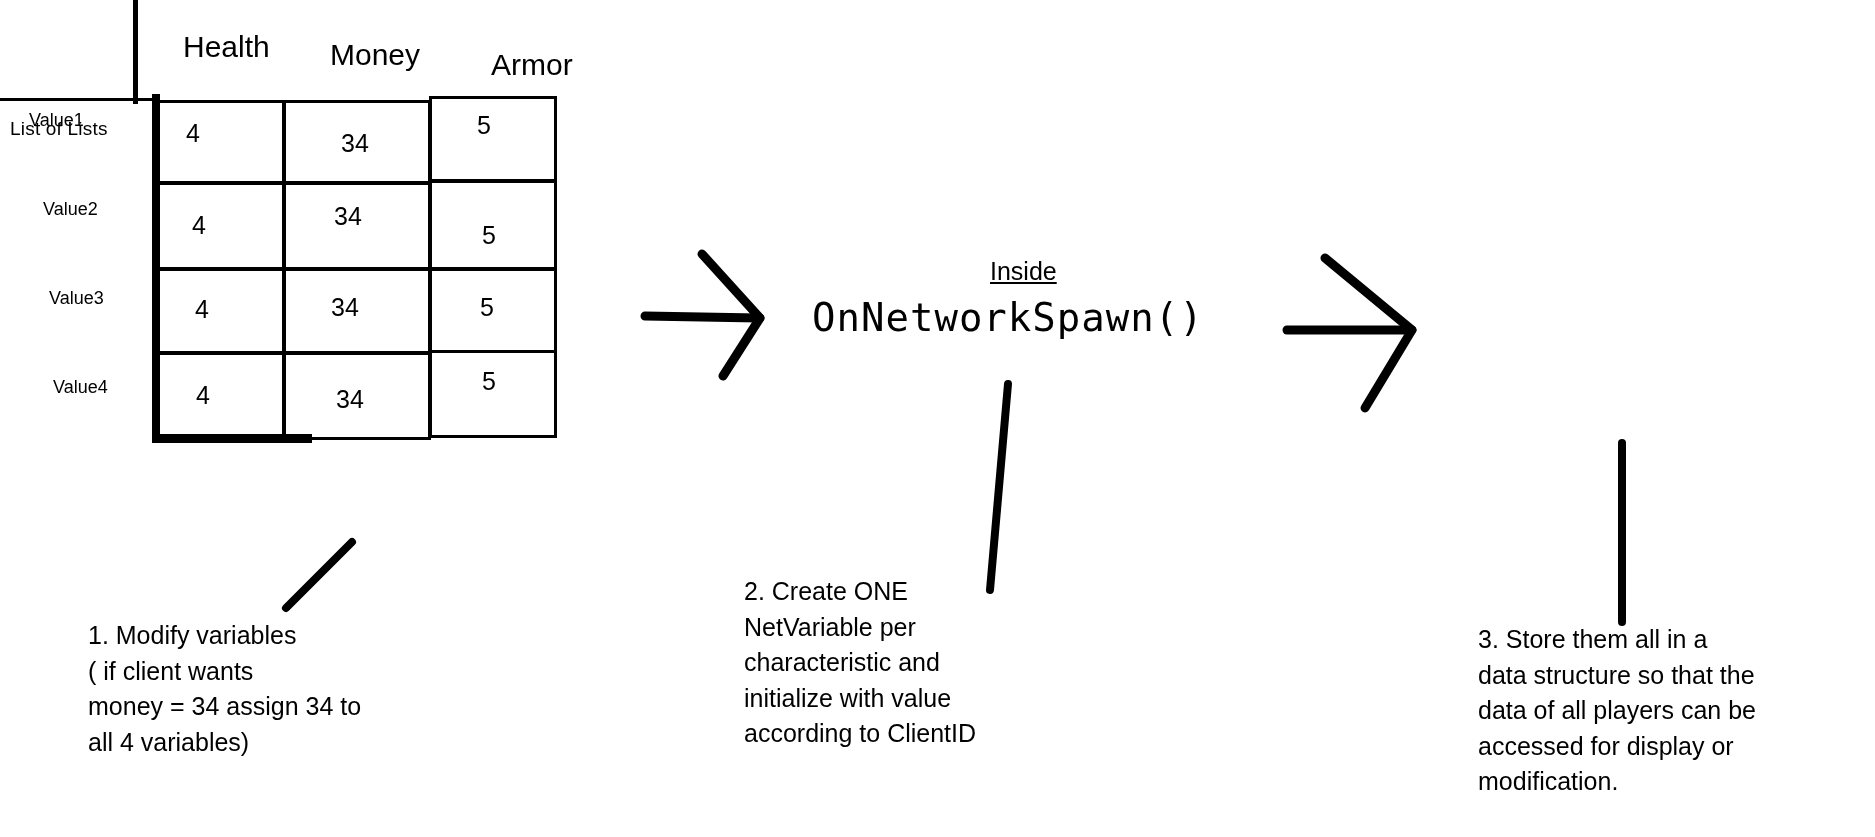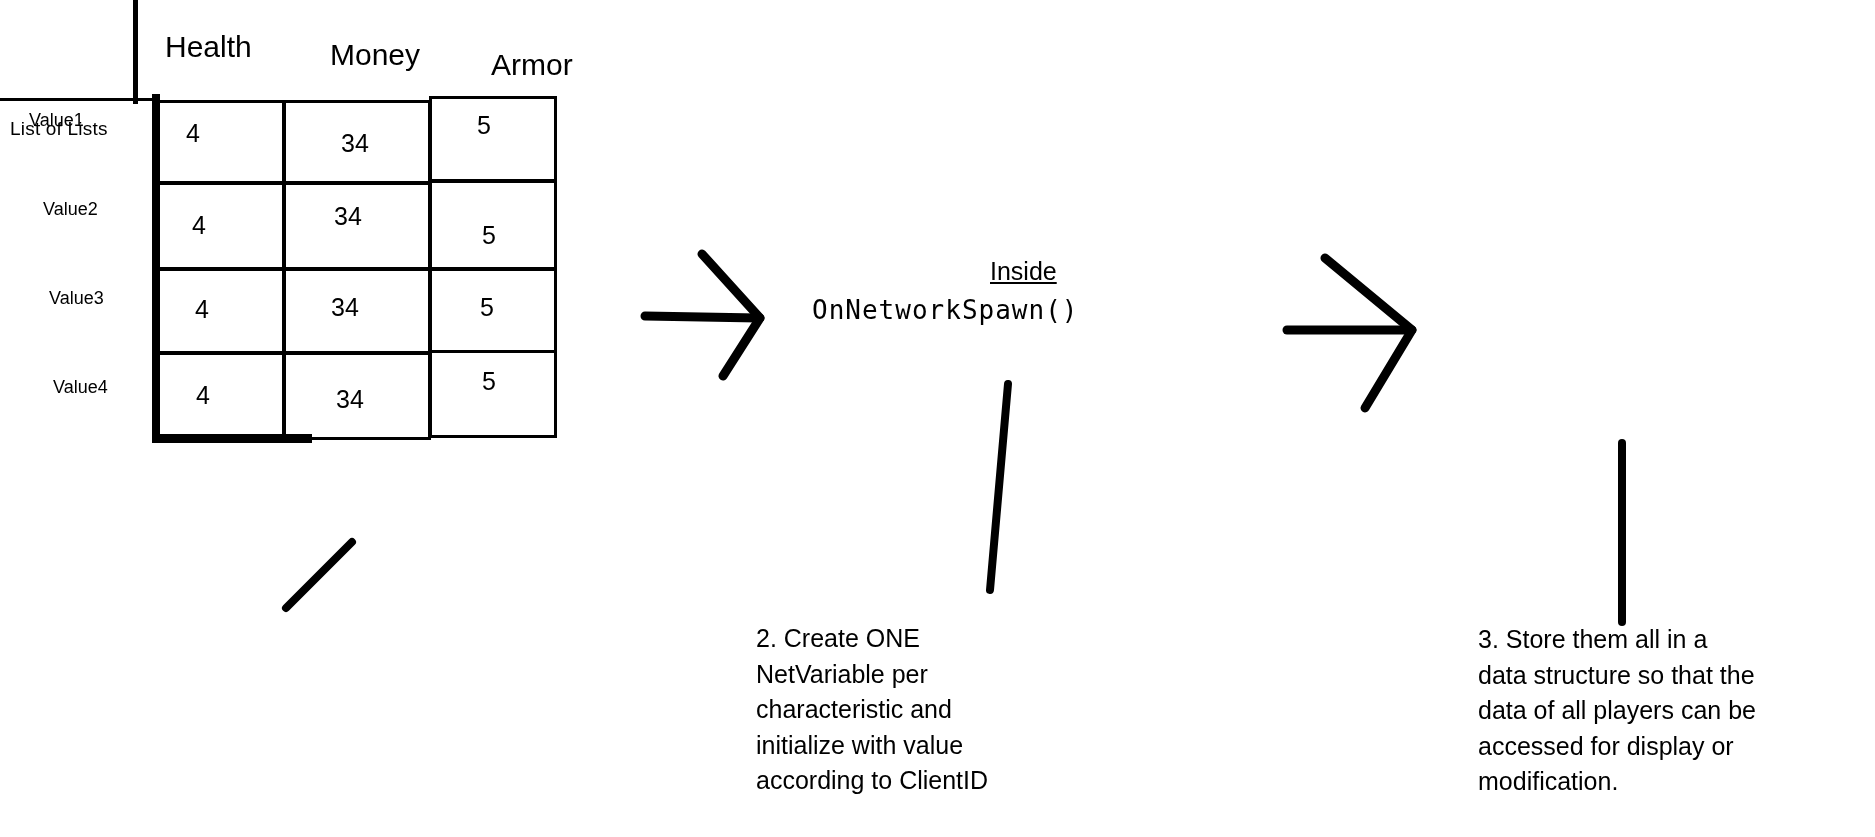--- a/index.html
+++ b/index.html
@@ -126,38 +126,38 @@
   }
 
   .center-label {
     position: absolute;
     font-size: 25px;
     white-space: nowrap;
   }
   .center-code {
     position: absolute;
     font-family: "DejaVu Sans Mono", "Liberation Mono", monospace;
-    font-size: 26px;
+    font-size: 39px;
     letter-spacing: 1px;
     white-space: nowrap;
   }
 </style>
 </head>
 <body>
 
 <div id="canvas">
 
   <div id="matrix-table">
 
     <div class="corner-label" style="left:-145px; top:18px;">List of Lists</div>
 
     <div class="head-vrule" style="left:-22px; top:-100px; height:104px;"></div>
     <div class="corner-hrule" style="left:-155px; top:-2px; width:160px;"></div>
 
-    <div class="col-head health" style="left:10px; top:-70px;text-align:right;">Health</div>
+    <div class="col-head health" style="left:28px; top:-70px;text-align:right;">Health</div>
     <div class="col-head money" style="left:175px; top:-62px;">Money</div>
     <div class="col-head armor" style="left:336px; top:-52px;text-align:center;">Armor</div>
 
     <div class="row-label r0" style="left:-126px; top:10px;">Value1</div>
     <div class="row-label r1" style="left:-112px; top:99px;">Value2</div>
     <div class="row-label r2" style="left:-106px; top:188px;">Value3</div>
     <div class="row-label r3" style="left:-102px; top:277px;">Value4</div>
 
     <div class="grid" style="left:0px; top:0px;">
 
@@ -227,22 +227,26 @@
   </svg>
 
   <svg class="arrow-svg" style="left:985px; top:380px;" width="45" height="215" viewBox="0 0 45 215">
     <line x1="23" y1="4" x2="5" y2="210" stroke="#000" stroke-width="8" stroke-linecap="round"></line>
   </svg>
 
   <svg class="arrow-svg" style="left:1608px; top:440px;" width="30" height="185" viewBox="0 0 30 185">
     <line x1="14" y1="3" x2="14" y2="182" stroke="#000" stroke-width="8" stroke-linecap="round"></line>
   </svg>
 
-
-  <div class="note" style="left:744px; top:621px; width:330px;margin-left:12px;">2. Create ONE
+  <div class="note" style="left:88px; top:618px; width:400px;">1. Modify variables
+( if client wants
+money =  34 assign  34 to
+all 4 variables)</div>
+
+  <div class="note" style="left:744px; top:574px; width:330px;">2. Create ONE
 NetVariable  per
 characteristic and
 initialize with value
 according to ClientID</div>
 
   <div class="note" style="left:1478px; top:622px; width:400px;">3. Store them all in a
 data structure so that the
 data of all players can be
 accessed for display or
 modification.</div>

